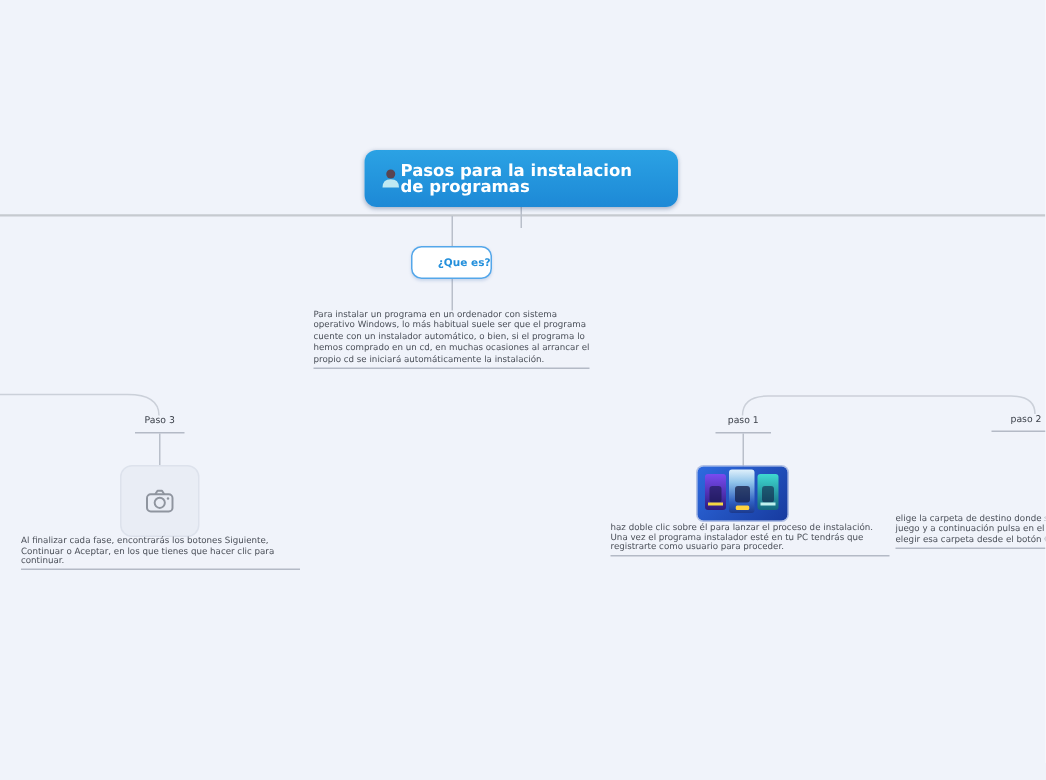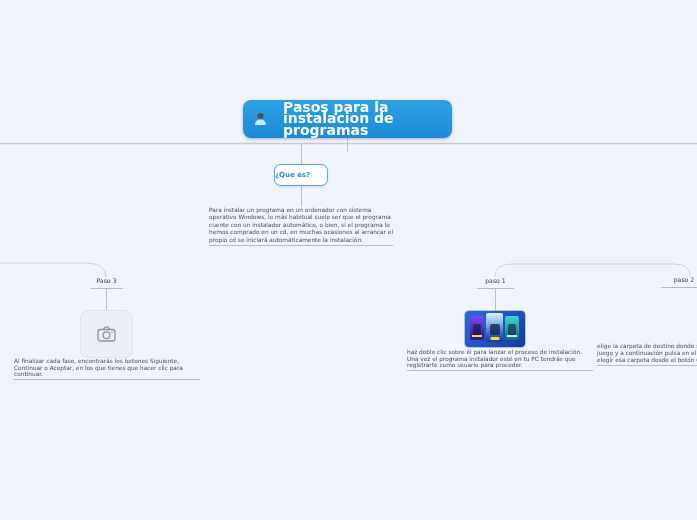--- a/index.html
+++ b/index.html
@@ -12,30 +12,30 @@
 
   
   .root-node{
     position:absolute;left:243px;top:100px;width:209px;height:38px;
     background:linear-gradient(#2ba2e4,#1d89d6);
     border-radius:8px;box-shadow:0 1px 3px rgba(30,60,110,.35);
     display:flex;align-items:center;padding-left:11px;box-sizing:border-box;
     cursor:pointer;
   }
   .root-node .title{
-    color:#fff;font-weight:bold;font-size:14px;line-height:11.5px;
-    margin-left:16px;width:172px;
+    color:#fff;font-weight:bold;font-size:11px;line-height:11.5px;
+    margin-left:0;width:172px;
   }
   .avatar{flex:0 0 auto;display:block;}
 
   
   .child-node{
     position:absolute;left:274px;top:164px;width:54px;height:22px;
     background:#ffffff;border:1.5px solid #54a7ea;border-radius:7px;
-    box-sizing:border-box;display:flex;align-items:center;justify-content:flex-start;
+    box-sizing:border-box;display:flex;align-items:center;justify-content:flex-end;
     box-shadow:0 1px 2px rgba(90,130,190,.25);cursor:pointer;
   }
   .child-node span{color:#2490dc;font-weight:bold;font-size:7px;}
 
   
   .note{
     position:absolute;color:#4a4f58;font-size:5.8px;
     border-bottom:1px solid #b4bac6;padding-bottom:1px;cursor:text;
   }
   .note div{white-space:nowrap;}

